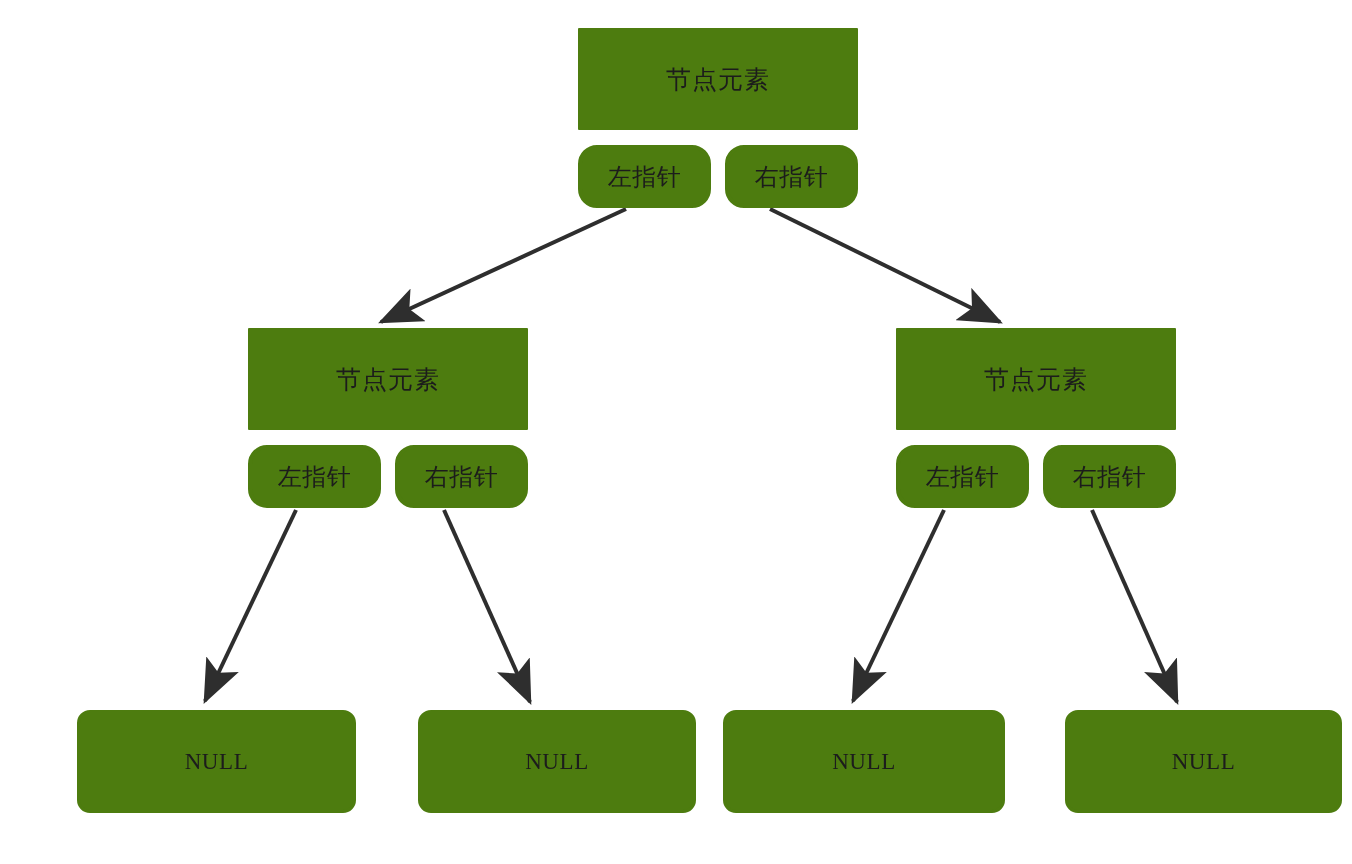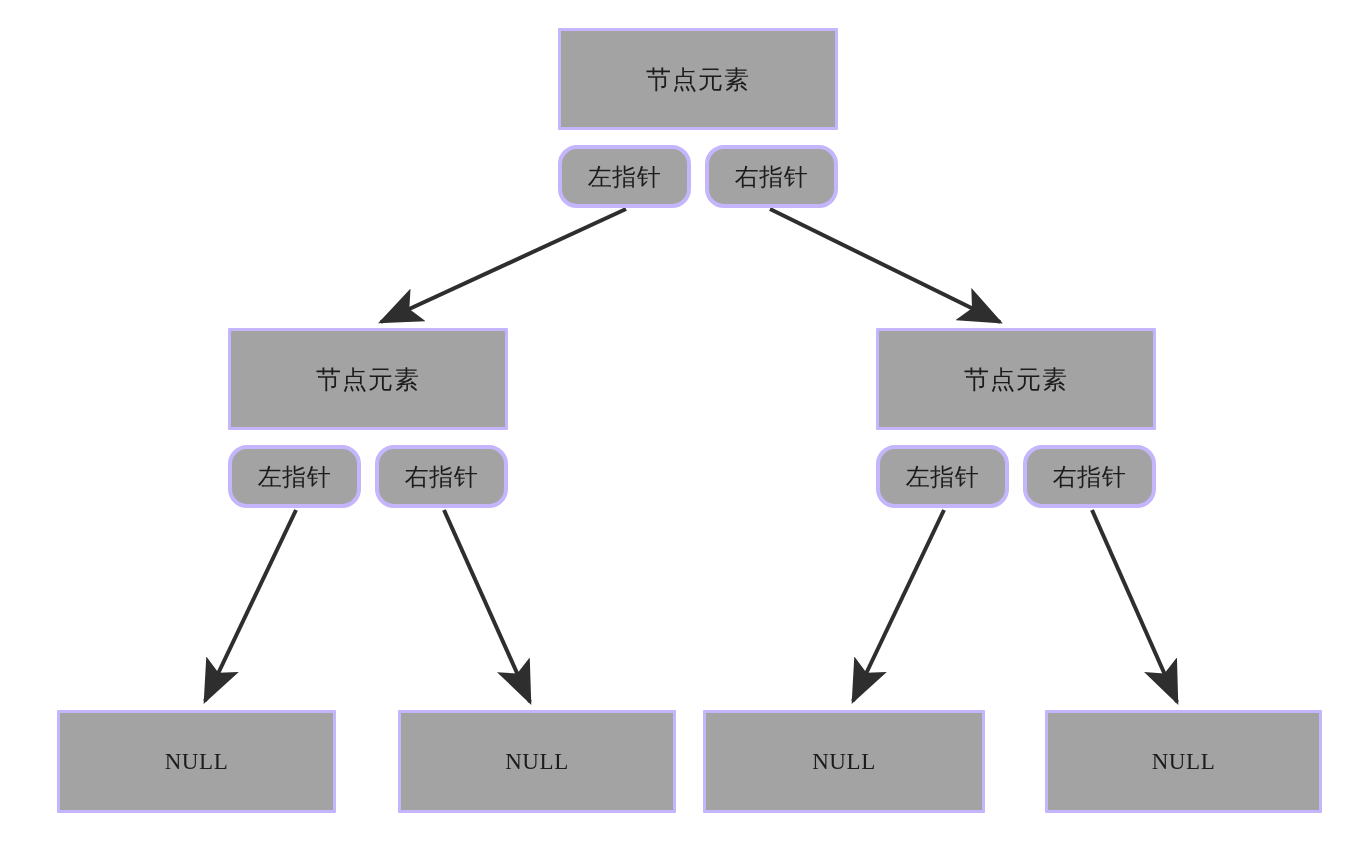--- a/index.html
+++ b/index.html
@@ -22,36 +22,37 @@
     position: absolute;
     left: 0;
     top: 0;
     width: 1352px;
     height: 864px;
     pointer-events: none;
   }
   .node-box {
     position: absolute;
     box-sizing: border-box;
-    background: #a3a3a3;
-    border: 3px solid #c4b5fd;
+    background: #4d7c0f;
+    border: 3px solid #4d7c0f;
     display: flex;
     align-items: center;
     justify-content: center;
     z-index: 2;
+    margin-left: 20px;
   }
   .element-box {
     border-radius: 1px;
   }
   .pointer-box {
     border-radius: 19px;
     border-width: 4px;
   }
   .null-box {
-    border-radius: 1px;
+    border-radius: 13px;
   }
   .box-label {
     font-family: "Liberation Serif", "DejaVu Serif", serif;
     color: #1c1c1c;
     line-height: 1;
     white-space: nowrap;
     user-select: none;
   }
   .label-cn {
     font-size: 25px;

